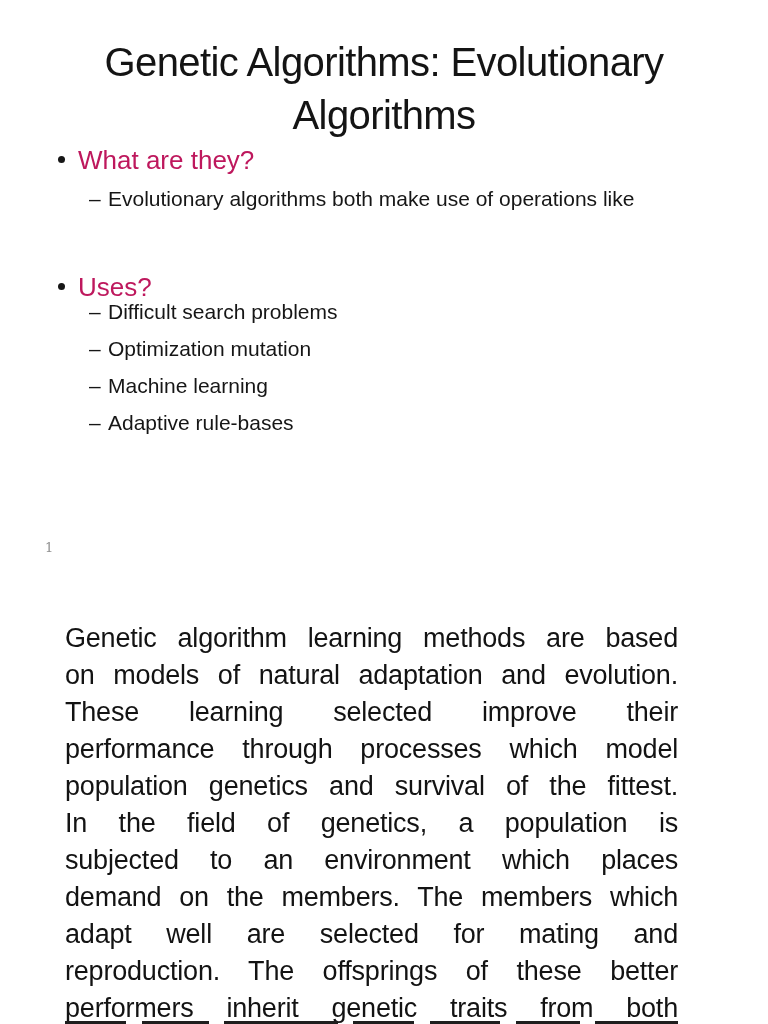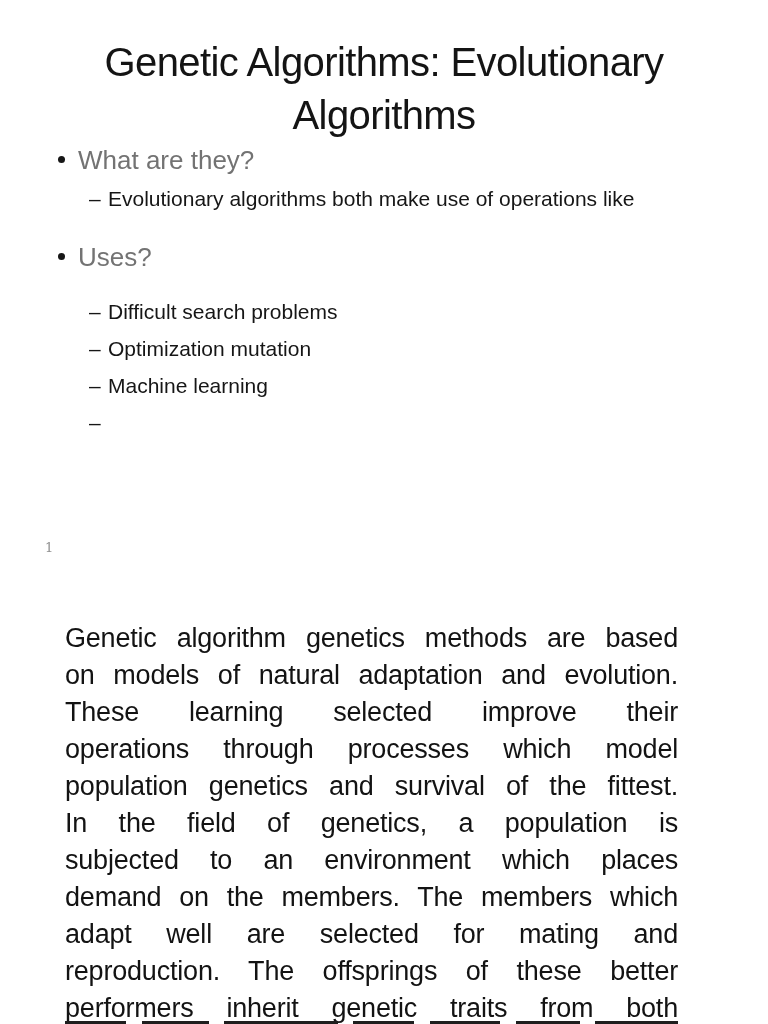--- a/index.html
+++ b/index.html
@@ -34,21 +34,21 @@
   }
 
   
   .l1 {
     position: absolute;
     left: 58px;
     width: 650px;
     padding-left: 20px;
     font-size: 26px;
     line-height: 33px;
-    color: #737373;
+    color: #be185d;
   }
   .l1 .dot {
     position: absolute;
     left: 0;
     top: 12px;
     width: 7px;
     height: 7px;
     border-radius: 50%;
     background: #161616;
   }
@@ -133,50 +133,51 @@
     <span>What are they?</span>
   </div>
 
   <div class="l2" style="top:180px">
     <div class="row">
       <span class="dash">–</span>
       <b>Evolutionary algorithms</b><span> both make use of operations like</span>
     </div>
   </div>
 
-  <div class="l1" style="top:241px">
+  <div class="l1" style="top:271px">
     <span class="dot"></span>
     <span>Uses?</span>
   </div>
 
   <div class="l2" style="top:293px">
     <div class="row">
       <span class="dash">–</span>
       <span>Difficult search problems</span>
     </div>
     <div class="row">
       <span class="dash">–</span>
       <span>Optimization mutation</span>
     </div>
     <div class="row">
       <span class="dash">–</span>
       <span>Machine learning</span>
     </div>
     <div class="row">
       <span class="dash">–</span>
+      <span>Adaptive rule-bases</span>
     </div>
   </div>
 
   <div class="pagenum">1</div>
 
   <div class="para">
-    <div class="pline">Genetic algorithm genetics methods are based</div>
+    <div class="pline">Genetic algorithm learning methods are based</div>
     <div class="pline">on models of natural adaptation and evolution.</div>
     <div class="pline">These learning selected improve their</div>
-    <div class="pline">operations through processes which model</div>
+    <div class="pline">performance through processes which model</div>
     <div class="pline">population genetics and survival of the fittest.</div>
     <div class="pline">In the field of genetics, a population is</div>
     <div class="pline">subjected to an environment which places</div>
     <div class="pline">demand on the members. The members which</div>
     <div class="pline">adapt well are selected for mating and</div>
     <div class="pline">reproduction. The offsprings of these better</div>
     <div class="pline">performers inherit genetic traits from both</div>
   </div>
 
   <div class="cutoff"></div>

